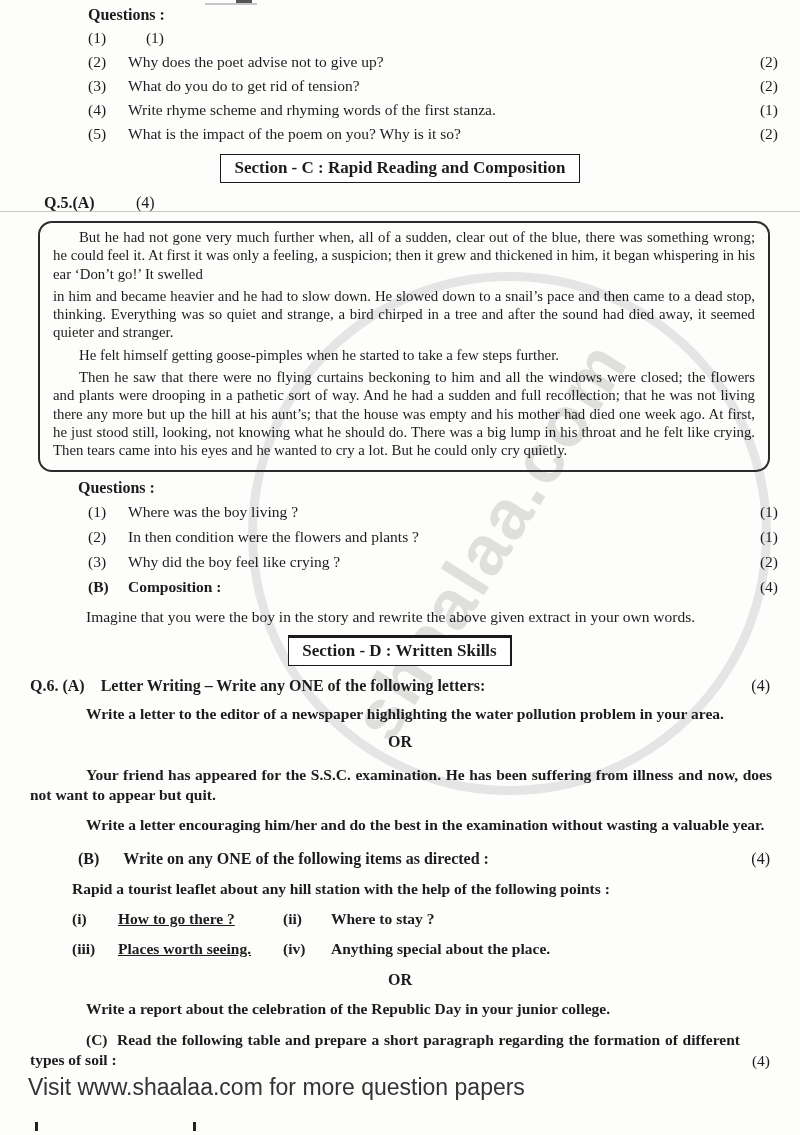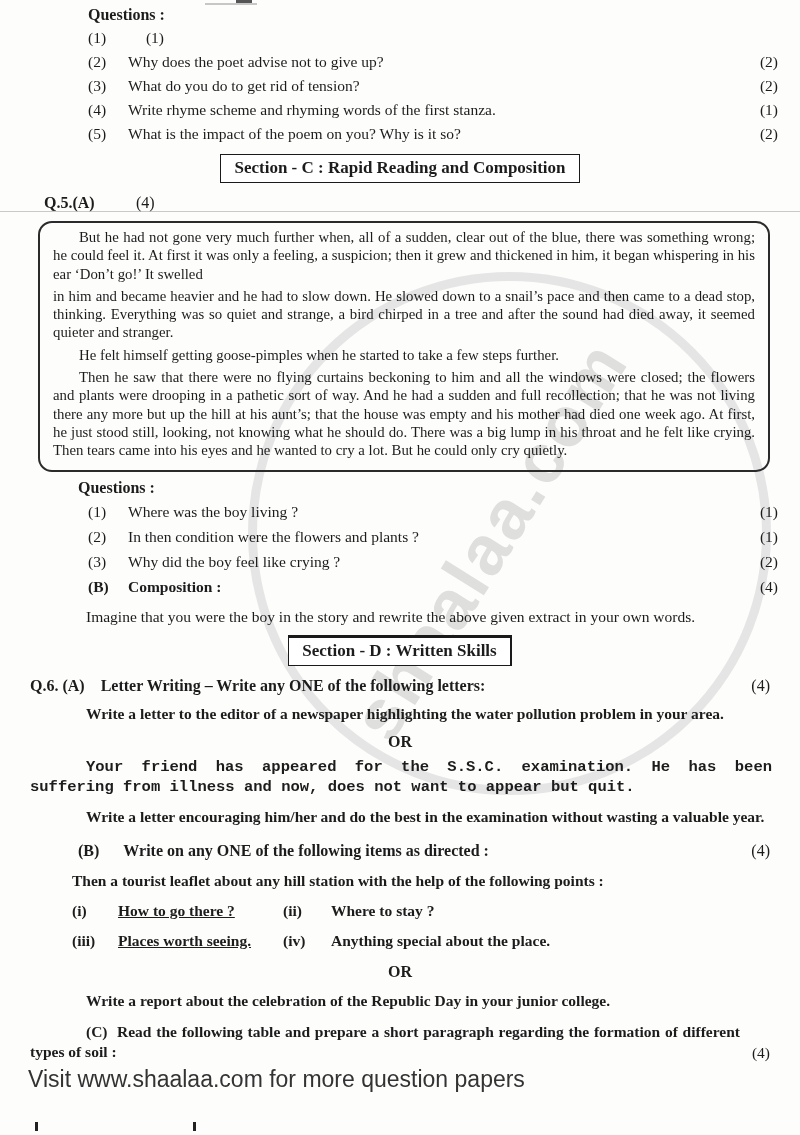--- a/index.html
+++ b/index.html
@@ -138,30 +138,30 @@
   <div class="qline" style="margin-left:30px;">
     <span class="ql-label" style="margin-right:16px;">Q.6. (A)</span>
     <span class="ql-txt">Letter Writing – Write any ONE of the following letters:</span>
     <span class="ql-marks">(4)</span>
   </div>
 
   <div class="para b">Write a letter to the editor of a newspaper highlighting the water pollution problem in your area.</div>
 
   <div class="or-line">OR</div>
 
-  <div class="para b" style="margin-top:6px;font-family:Liberation Mono, monospace;">Your friend has appeared for the S.S.C. examination. He has been suffering from illness and now, does not want to appear but quit.</div>
+  <div class="para b" style="margin-top:14px;">Your friend has appeared for the S.S.C. examination. He has been suffering from illness and now, does not want to appear but quit.</div>
   <div class="para b" style="margin-top:10px;">Write a letter encouraging him/her and do the best in the examination without wasting a valuable year.</div>
 
   <div class="qline" style="margin-left:78px;margin-top:13px;">
     <span class="ql-label" style="margin-right:24px;">(B)</span>
     <span class="ql-txt">Write on any ONE of the following items as directed :</span>
     <span class="ql-marks">(4)</span>
   </div>
 
-  <div class="para b" style="text-indent:42px;margin-top:10px;">Then a tourist leaflet about any hill station with the help of the following points :</div>
+  <div class="para b" style="text-indent:42px;margin-top:10px;">Rapid a tourist leaflet about any hill station with the help of the following points :</div>
 
   <div class="points-row">
     <span class="pnum">(i)</span>
     <span class="ptxt1">How to go there ?</span>
     <span class="pnum2">(ii)</span>
     <span class="ptxt2">Where to stay ?</span>
   </div>
   <div class="points-row">
     <span class="pnum">(iii)</span>
     <span class="ptxt1">Places worth seeing.</span>

